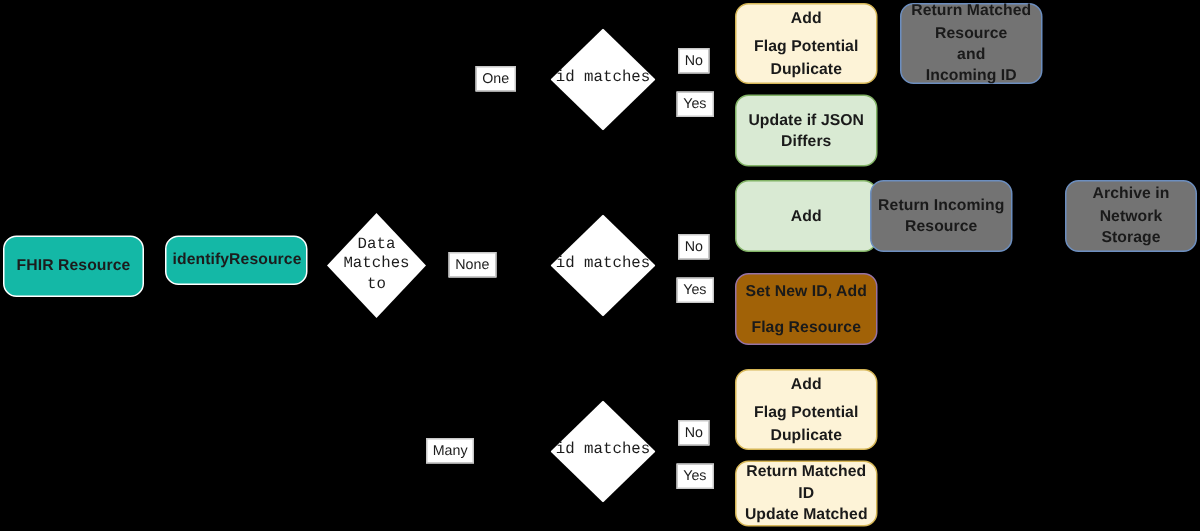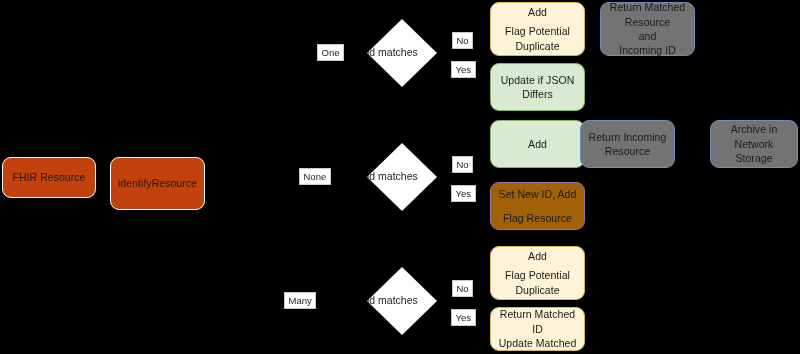--- a/index.html
+++ b/index.html
@@ -27,34 +27,37 @@
     justify-content: center;
     text-align: center;
     border-radius: 9px;
     border-width: 1.3px;
     border-style: solid;
     font-size: 10.5px;
     line-height: 1.38;
     color: #1a1a1a;
     letter-spacing: 0.05px;
     padding: 2px 4px;
+    font-weight: bold;
   }
   .node .line { display: block; width: 100%; }
 
-  .node.white  { background: #c2410c; border-color: #ffffff; color: #1c1c1c; }
+  .node.white  { background: #14b8a6; border-color: #ffffff; color: #1c1c1c; }
   .node.tan    { background: #fdf3d7; border-color: #d6b656; }
   .node.green  { background: #d9ead3; border-color: #82b366; }
   .node.purple { background: #a16207; border-color: #9673a6; }
   .node.blue   { background: #737373; border-color: #6c8ebf; }
 
   
   .diamond {
     position: absolute;
     display: flex;
     align-items: center;
+    justify-content: center;
+    font-family: Liberation Mono, monospace;
   }
   .diamond .shape {
     position: absolute;
     inset: 0;
     background: #ffffff;
     clip-path: polygon(50% 0%, 100% 50%, 50% 100%, 0% 50%);
   }
   .diamond .dlabel {
     position: relative;
     z-index: 2;
@@ -81,24 +84,32 @@
 </style>
 </head>
 <body>
 
 <div id="canvas">
 
   <div class="node white" style="left:2px; top:157px; width:94px; height:41px;">
     <span class="line">FHIR Resource</span>
   </div>
 
-  <div class="node white" style="left:110px; top:157px; width:95px; height:53px;">
+  <div class="node white" style="left:110px; top:157px; width:95px; height:33px;">
     <span class="line">identifyResource</span>
   </div>
 
+  <div class="diamond" style="left:218px; top:142px; width:66px; height:70px;">
+    <span class="shape"></span>
+    <span class="dlabel">
+      <span class="line">Data</span>
+      <span class="line">Matches</span>
+      <span class="line">to</span>
+    </span>
+  </div>
 
   <div class="edge-label" style="left:317px; top:44px;">
     <span>One</span>
   </div>
 
   <div class="edge-label" style="left:299px; top:168px;">
     <span>None</span>
   </div>
 
   <div class="edge-label" style="left:284px; top:292px;">

